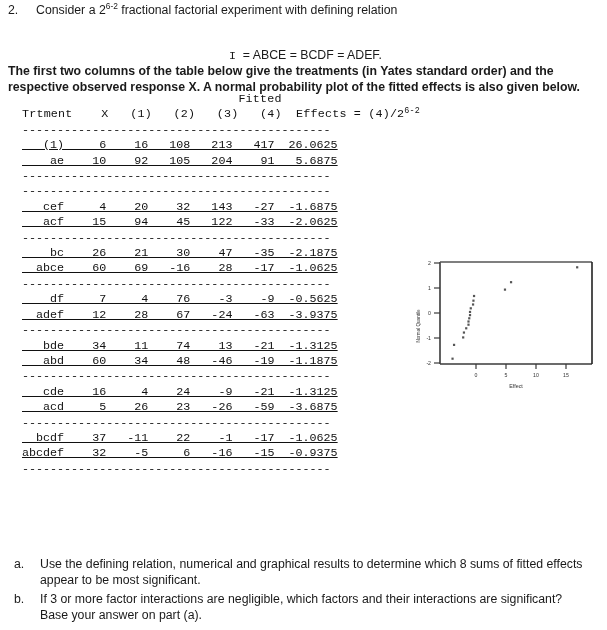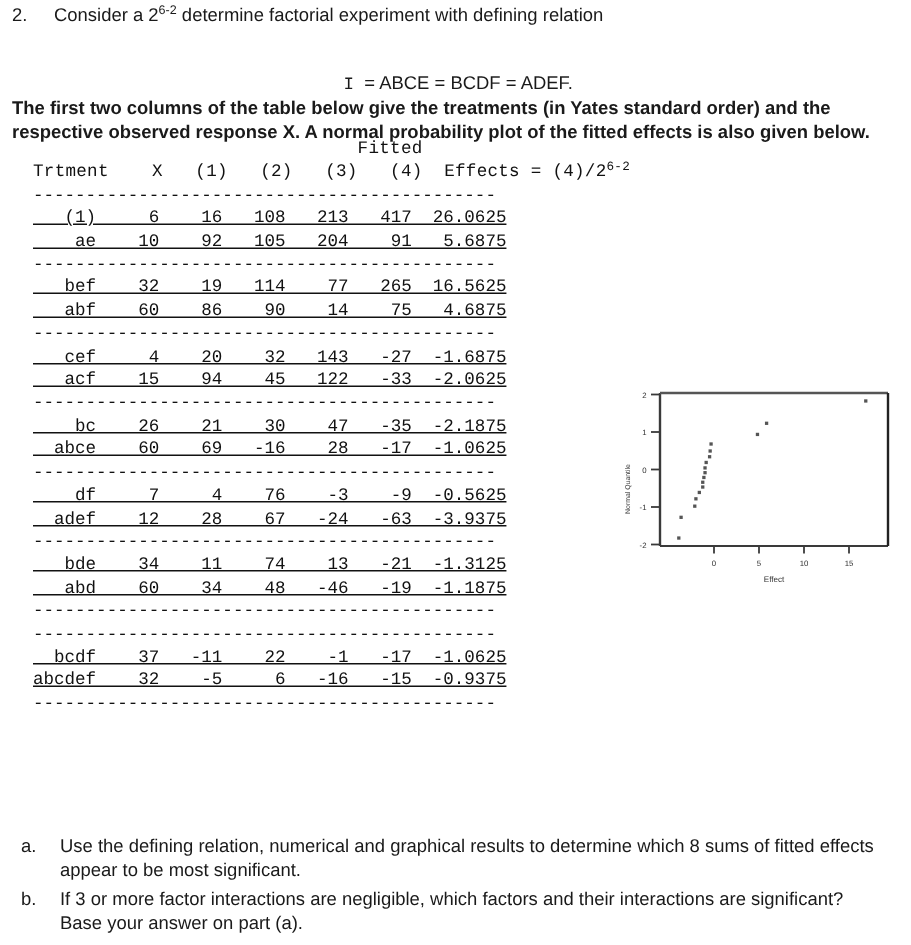--- a/index.html
+++ b/index.html
@@ -123,49 +123,49 @@
     flex: 1 1 auto;
   }
 </style>
 </head>
 <body>
 
 <div id="intro">
 
   <div class="q-line">
     <span class="q-num">2.</span>
-    <span class="q-body"><span>Consider a 2</span><sup>6-2</sup><span> determine factorial experiment with defining relation</span></span>
+    <span class="q-body"><span>Consider a 2</span><sup>6-2</sup><span> fractional factorial experiment with defining relation</span></span>
   </div>
 
   <div id="defining-relation"><span class="mono-i">I</span>&nbsp;&nbsp;<span>= ABCE = BCDF = ADEF.</span></div>
 
   <div id="intro-para">The first two columns of the table below give the treatments (in Yates standard order) and the respective observed response X.   A normal probability plot of the fitted effects is also given below.</div>
 </div>
 
 <div id="fitted-table"><span class="hdr">                              Fitted
 </span><span class="hdr">Trtment    X   (1)   (2)   (3)   (4)  Effects = (4)/2<sup>6-2</sup>
 </span><span class="rule">--------------------------------------------
 </span><span class="grp">   (1)     6    16   108   213   417  26.0625
     ae    10    92   105   204    91   5.6875
 </span><span class="rule">--------------------------------------------
-</span><span class="grp">   bef    32    19   114    77   265  16.5625
-   abf    60    86    90    14    75   4.6875
 </span><span class="rule">--------------------------------------------
 </span><span class="grp">   cef     4    20    32   143   -27  -1.6875
    acf    15    94    45   122   -33  -2.0625
 </span><span class="rule">--------------------------------------------
 </span><span class="grp">    bc    26    21    30    47   -35  -2.1875
   abce    60    69   -16    28   -17  -1.0625
 </span><span class="rule">--------------------------------------------
 </span><span class="grp">    df     7     4    76    -3    -9  -0.5625
   adef    12    28    67   -24   -63  -3.9375
 </span><span class="rule">--------------------------------------------
 </span><span class="grp">   bde    34    11    74    13   -21  -1.3125
    abd    60    34    48   -46   -19  -1.1875
 </span><span class="rule">--------------------------------------------
+</span><span class="grp">   cde    16     4    24    -9   -21  -1.3125
+   acd     5    26    23   -26   -59  -3.6875
 </span><span class="rule">--------------------------------------------
 </span><span class="grp">  bcdf    37   -11    22    -1   -17  -1.0625
 abcdef    32    -5     6   -16   -15  -0.9375
 </span><span class="rule">--------------------------------------------</span></div>
 
 <div id="npp-plot">
   <svg id="npp-svg" width="190" height="148" viewBox="0 0 190 148" xmlns="http://www.w3.org/2000/svg">
 
     <text x="8" y="74" font-family="Liberation Sans, sans-serif" font-size="4.6" fill="#333" text-anchor="middle" transform="rotate(-90 8 74)">Normal Quantile</text>
 

